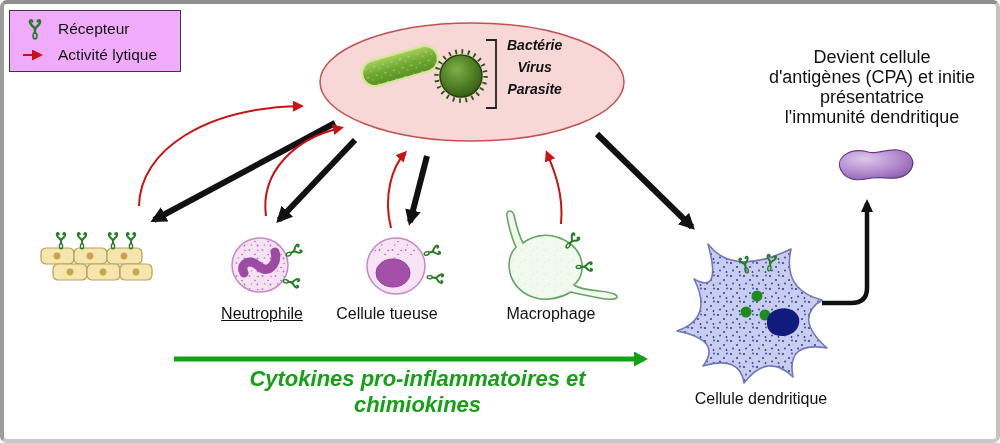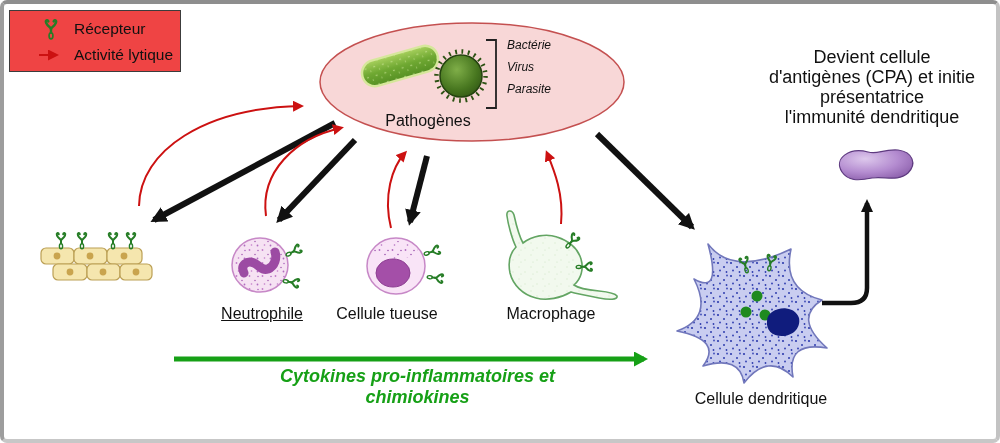--- a/index.html
+++ b/index.html
@@ -4,30 +4,30 @@
 <style>
   html,body{margin:0;padding:0;background:#ffffff;}
   #stage{
     position:relative;width:1000px;height:443px;background:#ffffff;overflow:hidden;
     font-family:"Liberation Sans",sans-serif;color:#111;
   }
   .frame{position:absolute;inset:0;border:4px solid;border-radius:7px;
     border-color:#8e8e8e #c3c3c3 #c7c7c7 #9d9d9d;pointer-events:none;z-index:50;}
   svg.layer{position:absolute;left:0;top:0;z-index:1;}
   .lbl{position:absolute;z-index:10;font-size:16px;line-height:1.2;text-align:center;color:#111;}
-  .legend{position:absolute;left:9px;top:10px;width:172px;height:62px;background:#ef4444;
-    border:1px solid #3c3c3c;z-index:20;display:flex;flex-direction:column;justify-content:center;gap:6px;padding-left:26px;box-sizing:border-box;}
+  .legend{position:absolute;left:9px;top:10px;width:172px;height:62px;background:#f0abfc;
+    border:1px solid #3c3c3c;z-index:20;display:flex;flex-direction:column;justify-content:center;gap:6px;padding-left:10px;box-sizing:border-box;}
   .legend-row{display:flex;align-items:center;gap:8px;}
   .legend-row .txt{font-size:15.5px;color:#111;}
   .ptypes{position:absolute;left:507px;top:34px;z-index:10;}
-  .ptypes div{font-size:12px;font-weight:normal;font-style:italic;line-height:22px;text-align:left;}
+  .ptypes div{font-size:14px;font-weight:bold;font-style:italic;line-height:22px;text-align:center;}
   .cpa{position:absolute;left:752px;top:47px;width:240px;z-index:10;text-align:center;}
   .cpa div{font-size:18px;line-height:20px;}
   .cyto{position:absolute;left:230px;top:366px;width:375px;z-index:10;text-align:center;
-    font-size:18px;font-style:italic;font-weight:bold;color:#16a016;}
+    font-size:22px;font-style:italic;font-weight:bold;color:#16a016;}
 </style>
 </head>
 <body>
 
 <div id="stage">
 
   <svg class="layer" width="1000" height="443" viewBox="0 0 1000 443">
     <defs>
       <marker id="mBlack" markerUnits="userSpaceOnUse" markerWidth="20" markerHeight="18" refX="12" refY="8" orient="auto">
           <path d="M0,0 L16,8 L0,16 Z" fill="#111"></path>
@@ -202,21 +202,20 @@
       <span class="txt">Récepteur</span>
     </div>
     <div class="legend-row">
       <svg width="30" height="12">
         <line x1="3" y1="6" x2="20" y2="6" stroke="#cc1111" stroke-width="2" marker-end="url(#mRed)"></line>
       </svg>
       <span class="txt">Activité lytique</span>
     </div>
   </div>
 
-  <div class="lbl" style="left:367px;top:111px;width:122px;">Pathogènes</div>
 
   <div class="ptypes">
     <div>Bactérie</div>
     <div>Virus</div>
     <div>Parasite</div>
   </div>
 
   <div class="cpa">
     <div>Devient cellule</div>
     <div>d'antigènes (CPA) et initie</div>

